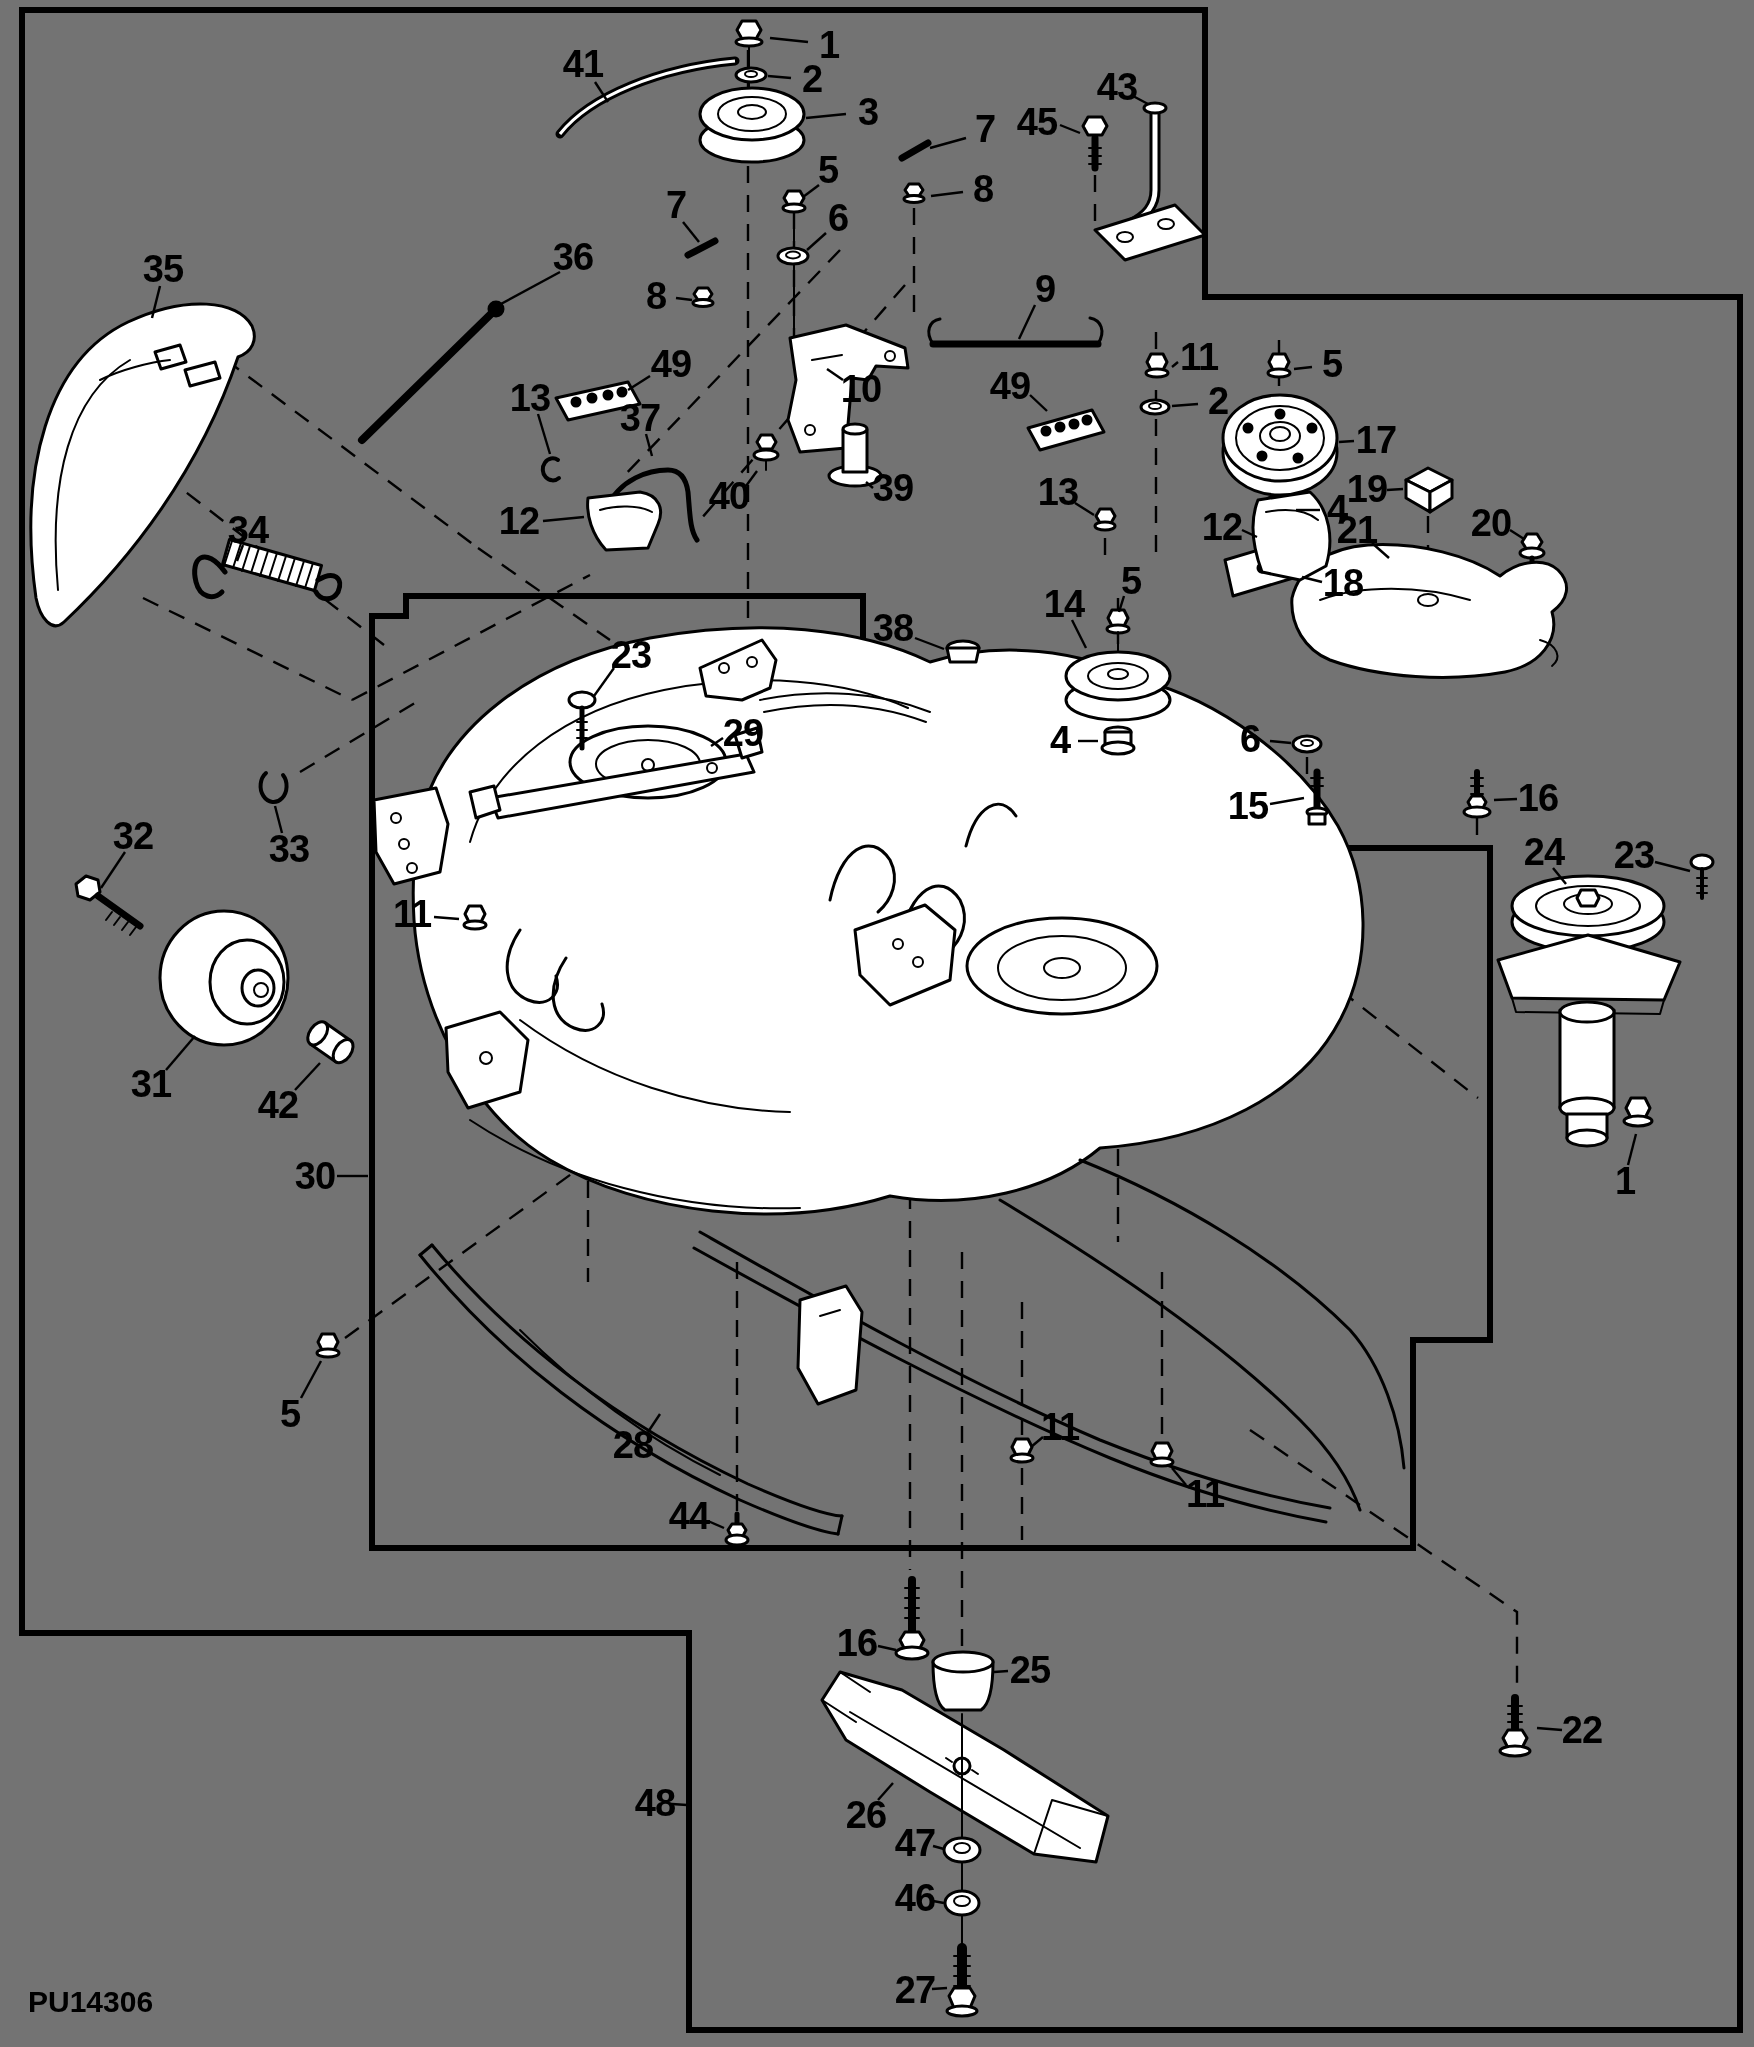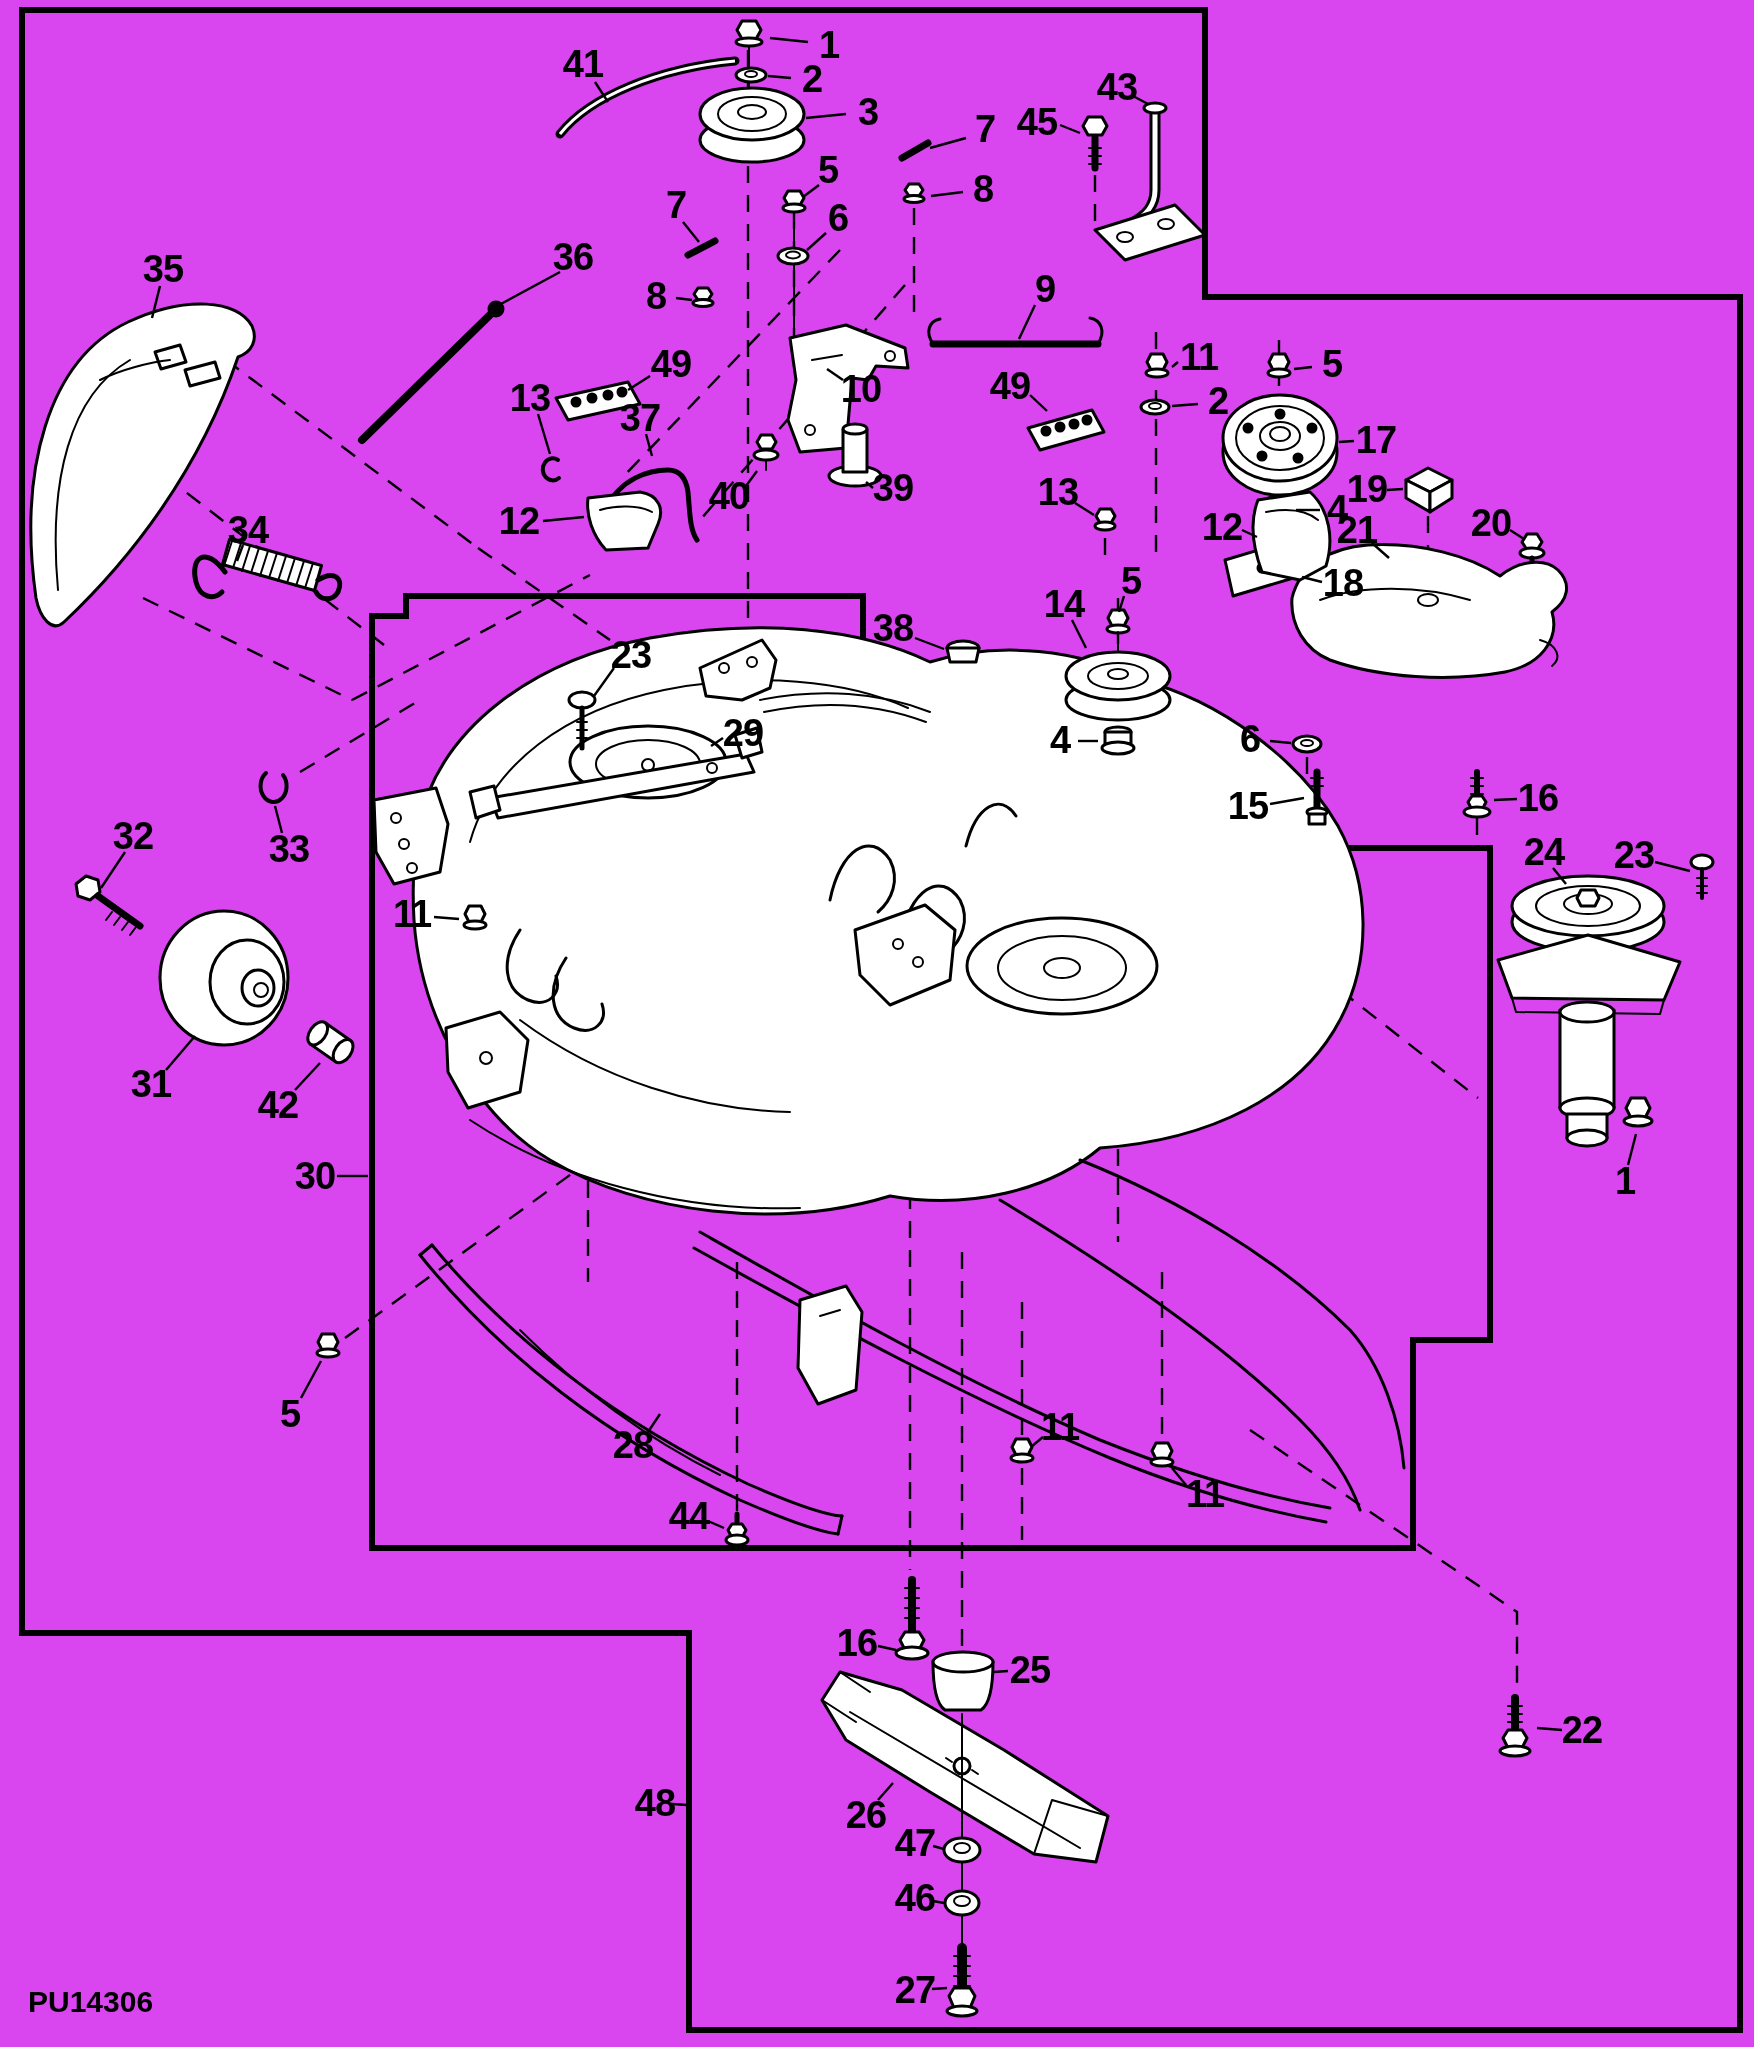--- a/index.html
+++ b/index.html
@@ -1,16 +1,16 @@
 <!DOCTYPE html>
 <html><head>
 <meta charset="utf-8">
 <style>
   html,body{margin:0;padding:0;background:#ffffff;}
-  .page{position:relative;width:1754px;height:2047px;background:#d946ef;overflow:hidden;
+  .page{position:relative;width:1754px;height:2047px;background:#737373;overflow:hidden;
         font-family:"Liberation Sans",sans-serif;}
   svg{display:block}
   .callout{font-family:"Liberation Sans",sans-serif;font-size:38px;font-weight:800;
            letter-spacing:-1px;fill:#000;text-anchor:middle;dominant-baseline:central;}
   .docid{font-family:"Liberation Sans",sans-serif;font-size:30px;font-weight:700;fill:#000;}
   .leader{stroke:#000;stroke-width:2.4;fill:none;}
   .ln{stroke:#000;stroke-width:3;fill:none;stroke-linecap:round;stroke-linejoin:round;}
   .ln2{stroke:#000;stroke-width:2;fill:none;stroke-linecap:round;stroke-linejoin:round;}
   .wh{stroke:#000;stroke-width:3;fill:#ffffff;stroke-linejoin:round;}
   .thk{stroke:#000;stroke-width:6;fill:none;stroke-linejoin:miter;}

